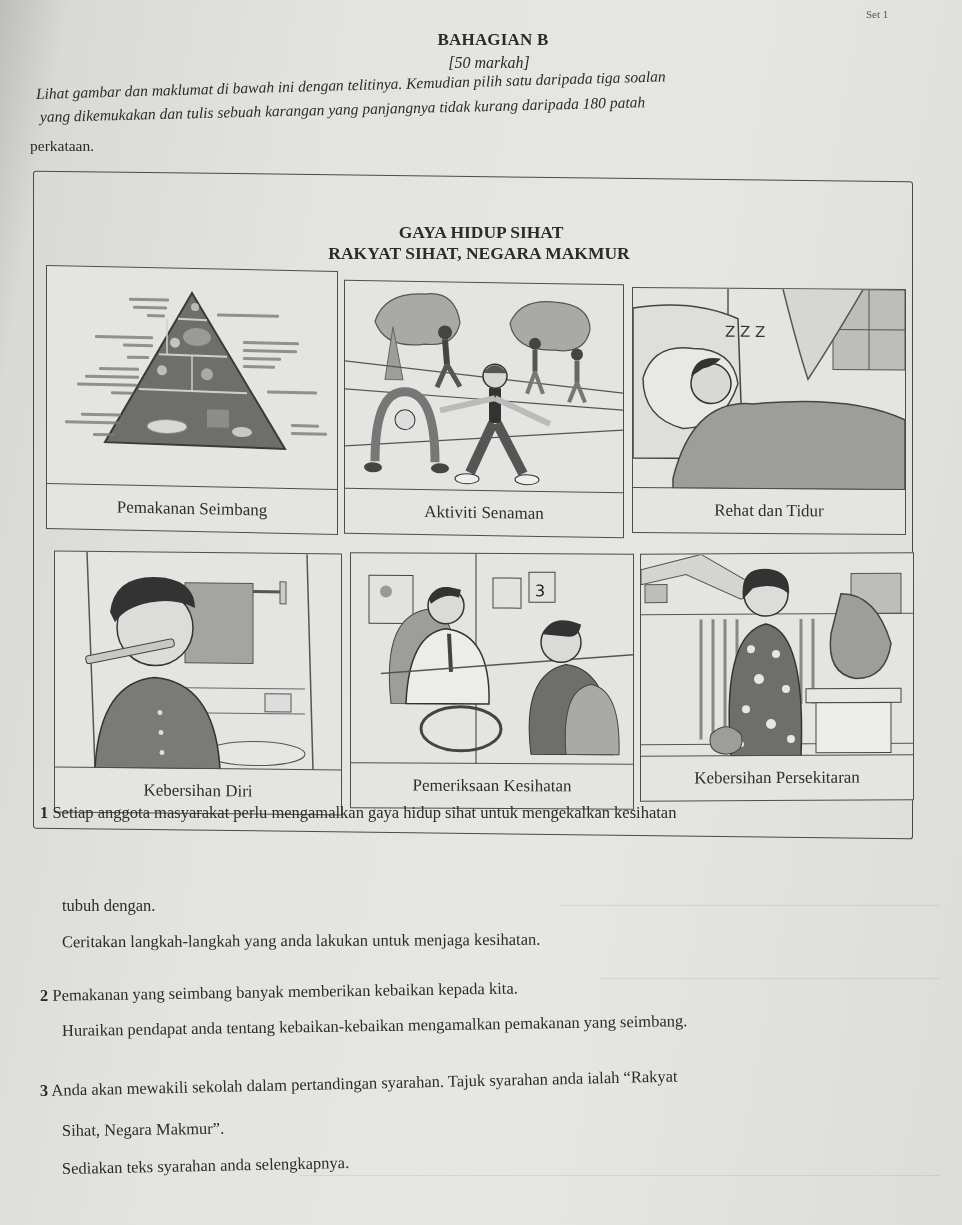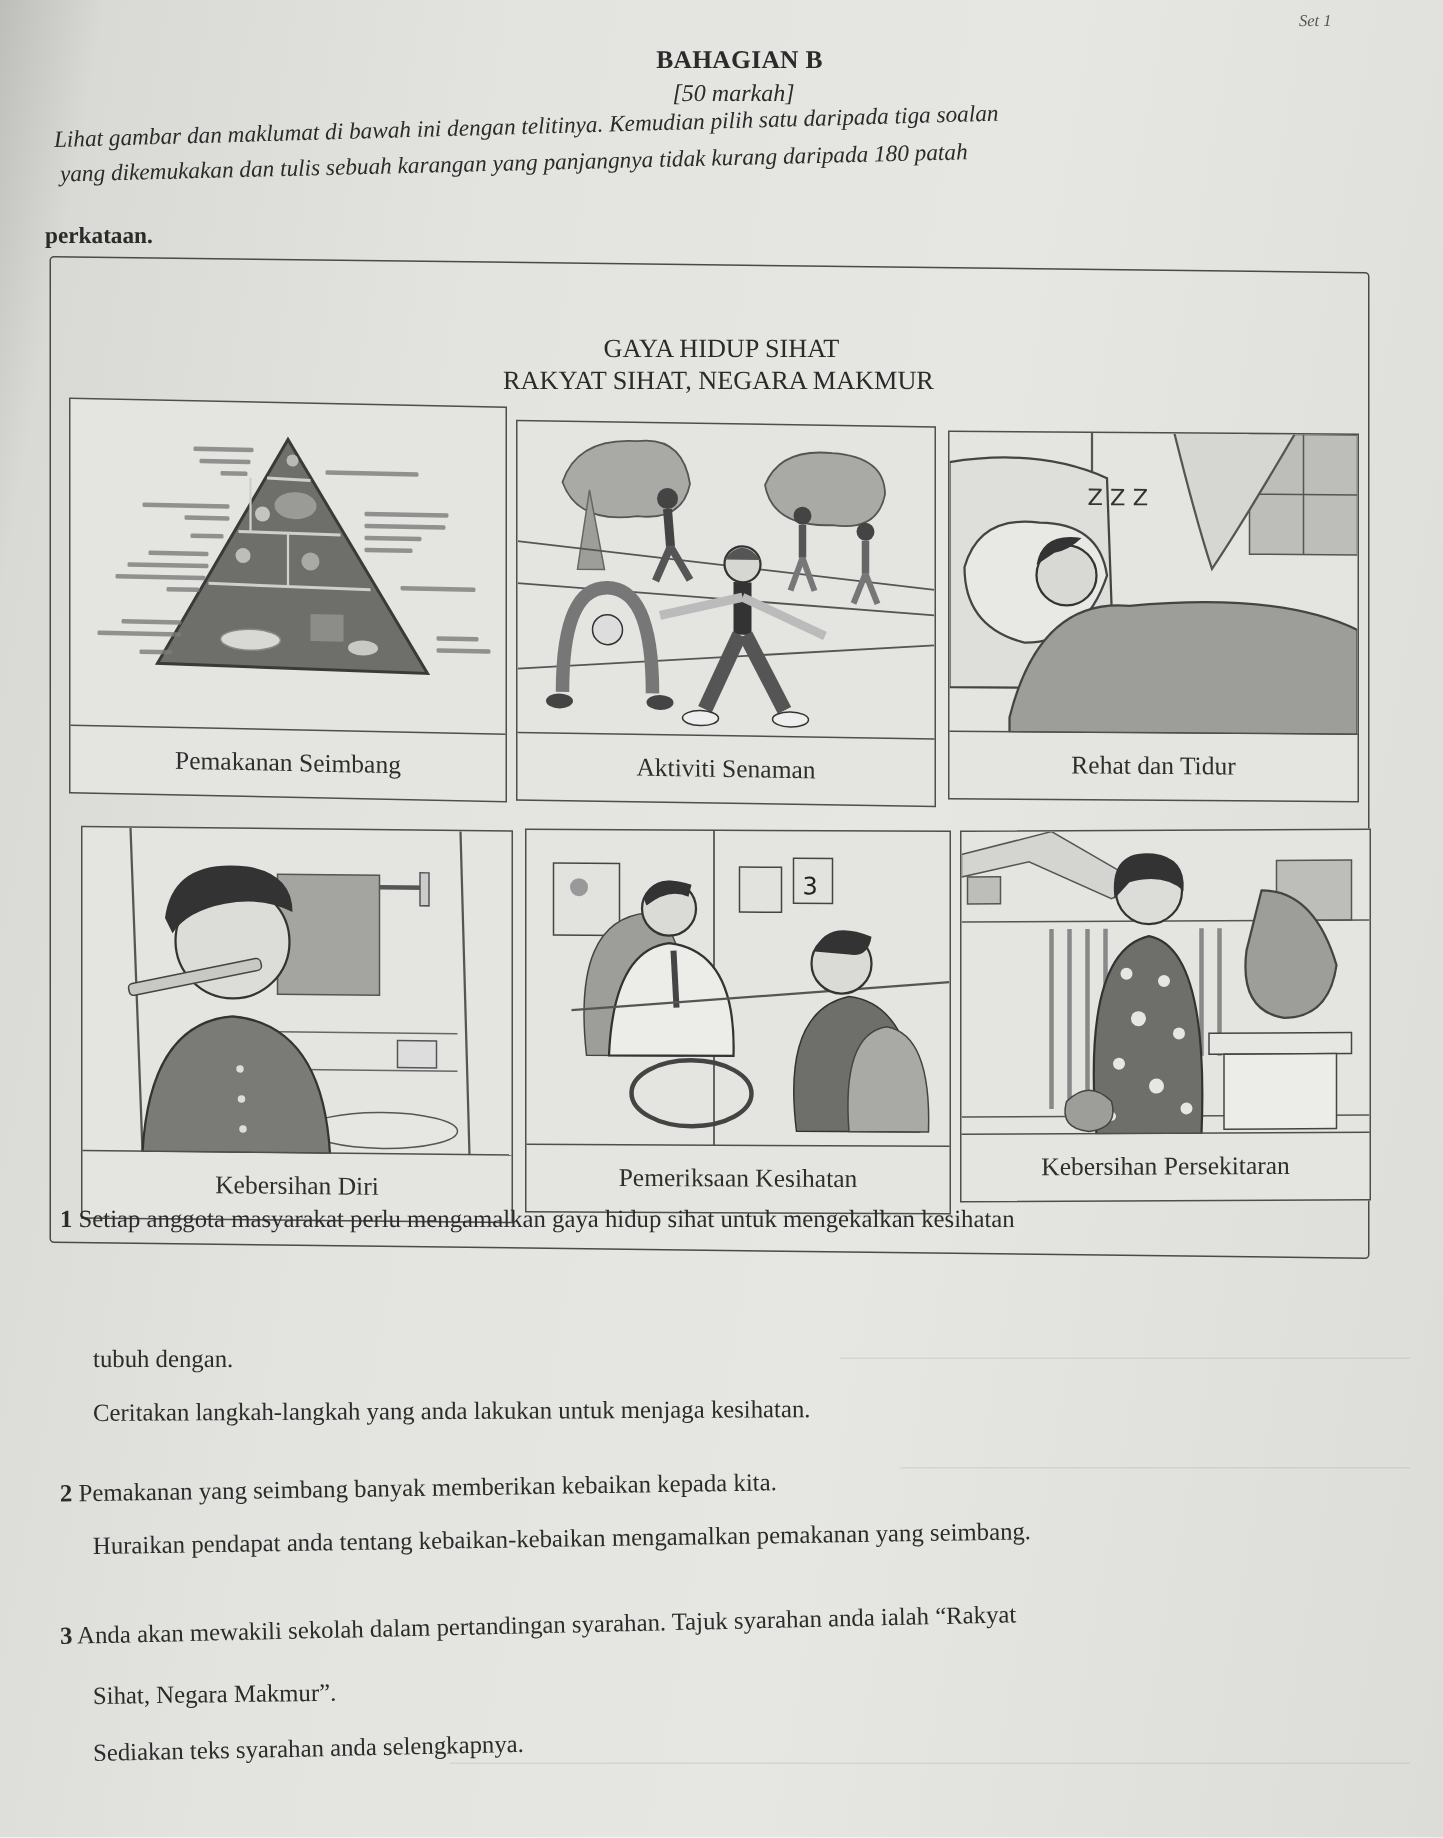--- a/index.html
+++ b/index.html
@@ -4,36 +4,36 @@
 <style>
   html, body { margin: 0; padding: 0; }
   body {
     width: 962px; height: 1225px; overflow: hidden;
     background: linear-gradient(100deg, #bdbdb9 0%, #d9d9d5 6%, #e3e3df 30%, #e6e6e2 60%, #dcdcd8 100%);
     font-family: "Liberation Serif", "DejaVu Serif", serif;
     color: #2b2b2b;
     position: relative;
   }
   .abs { position: absolute; }
-  .set-label { left: 866px; top: 8px; font-size: 11px; font-style: italic; color: #555; }
+  .set-label { left: 866px; top: 8px; font-size: 11px; color: #555; }
   .section-title { left: 0; width: 962px; top: 30px; text-align: center; font-weight: bold; font-size: 17px; letter-spacing: 0.2px; transform: translateX(12px); }
   .marks { left: 0; width: 962px; top: 54px; text-align: center; font-size: 16px; transform: translateX(8px); }
   .marks i { font-style: italic; }
   .instr { left: 36px; font-size: 15.5px; line-height: 20px; white-space: nowrap; }
   .instr.l1 { top: 84px; transform: rotate(-1.6deg); transform-origin: left; }
   .instr.l2 { top: 107px; left: 40px; transform: rotate(-1.4deg); transform-origin: left; }
-  .instr.l3 { top: 148px; left: 30px; font-weight: bold; }
+  .instr.l3 { top: 136px; left: 30px; }
   .instr i { font-style: italic; }
 
   .outer-frame {
     left: 33px; top: 176px; width: 878px; height: 656px;
     border: 1.5px solid #4a4a4a; border-radius: 3px;
     transform: skewY(0.7deg);
   }
-  .poster-title { left: 0; width: 962px; text-align: center; font-weight: normal; font-size: 17.5px; }
+  .poster-title { left: 0; width: 962px; text-align: center; font-weight: bold; font-size: 17.5px; }
   .poster-title.t1 { top: 222px; transform: translateX(0px); }
   .poster-title.t2 { top: 243px; transform: translateX(-2px); }
 
   .panel {
     position: absolute; border: 1.5px solid #4e4e4e; background: #e4e4e0;
   }
   .panel .art { position: absolute; left: 0; top: 0; right: 0; bottom: 44px; overflow: hidden; }
   .panel .cap {
     position: absolute; left: 0; right: 0; bottom: 0; height: 44px;
     border-top: 1.5px solid #4e4e4e; display: flex; align-items: center; justify-content: center;

